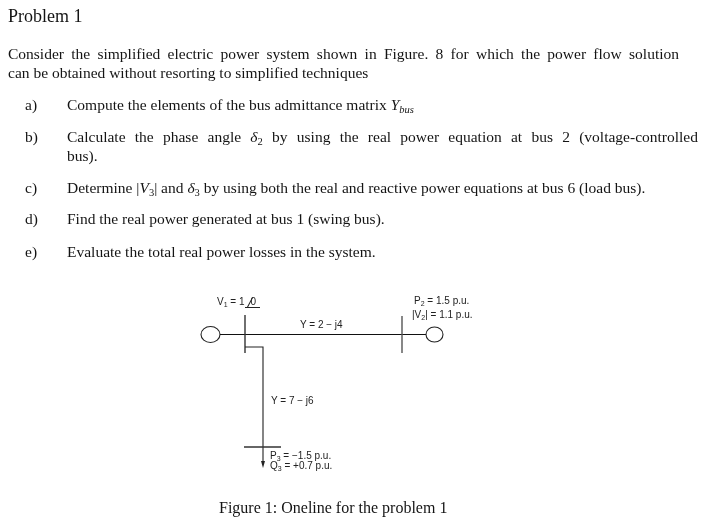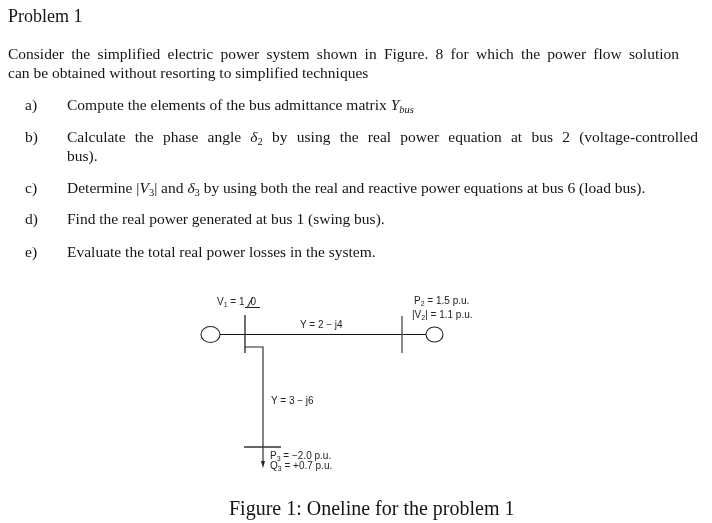--- a/index.html
+++ b/index.html
@@ -38,22 +38,22 @@
     .task-label { left: 25px; }
     .task-text { left: 47px; margin-left: 20px; }
     .m { font-style: italic; }
     .sub {
       font-size: 10.5px;
       vertical-align: -3px;
       line-height: 0;
     }
     .sub-it { font-style: italic; }
     .caption {
-      left: 229px; top: 498px;
-      font-size: 20px;
+      left: 219px; top: 498px;
+      font-size: 16px;
       line-height: 20px;
       white-space: nowrap;
     }
     
     .diagram {
       position: absolute;
       left: 0; top: 0;
       width: 712px; height: 523px;
     }
     .lbl {
@@ -155,23 +155,23 @@
 
   <div class="lbl" style="left:300px; top:319px;">Y = 2 − j4</div>
 
   <div class="lbl" style="left:414px; top:295px;">
     <span>P</span><span class="s">2</span><span> = 1.5 p.u.</span>
   </div>
   <div class="lbl" style="left:412px; top:309px;">
     <span>|V</span><span class="s">2</span><span>| = 1.1 p.u.</span>
   </div>
 
-  <div class="lbl" style="left:271px; top:395px;">Y = 3 − j6</div>
+  <div class="lbl" style="left:271px; top:395px;">Y = 7 − j6</div>
 
   <div class="lbl" style="left:270px; top:450px;">
-    <span>P</span><span class="s">3</span><span> = −2.0 p.u.</span>
+    <span>P</span><span class="s">3</span><span> = −1.5 p.u.</span>
   </div>
   <div class="lbl" style="left:270px; top:460px;">
     <span>Q</span><span class="s">3</span><span> = +0.7 p.u.</span>
   </div>
 </div>
 
 <div class="abs caption">Figure 1: Oneline for the problem 1</div>
 
 </body></html>

